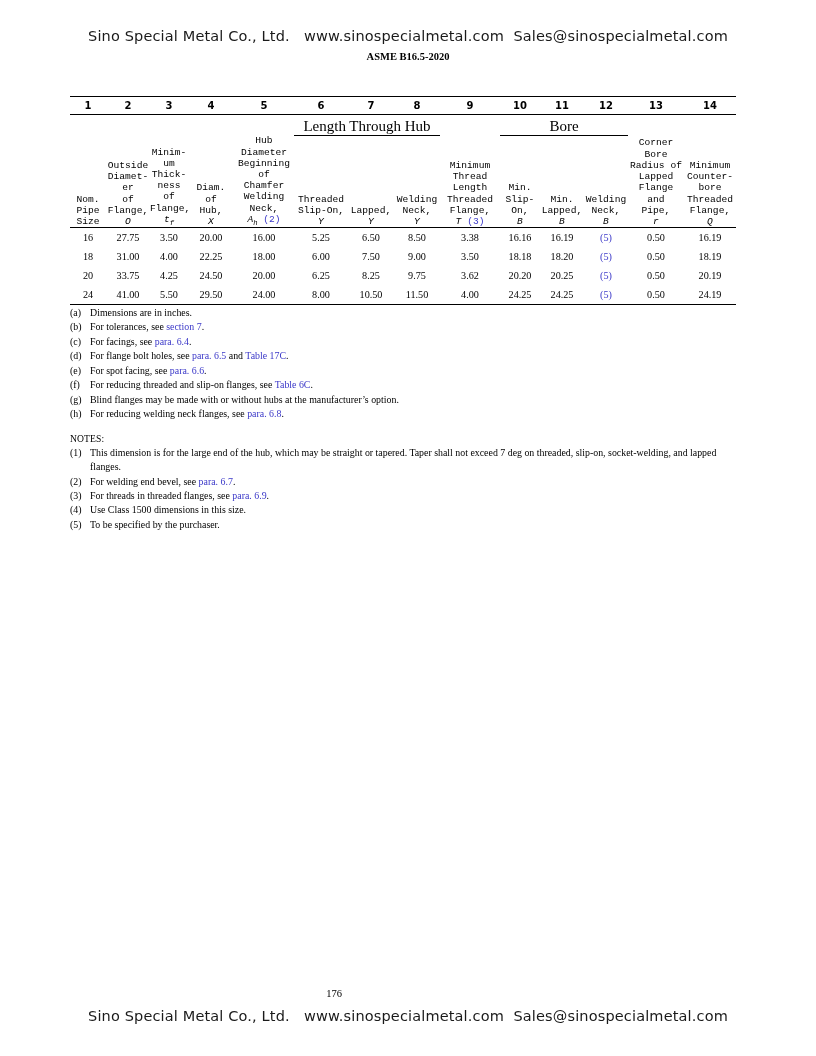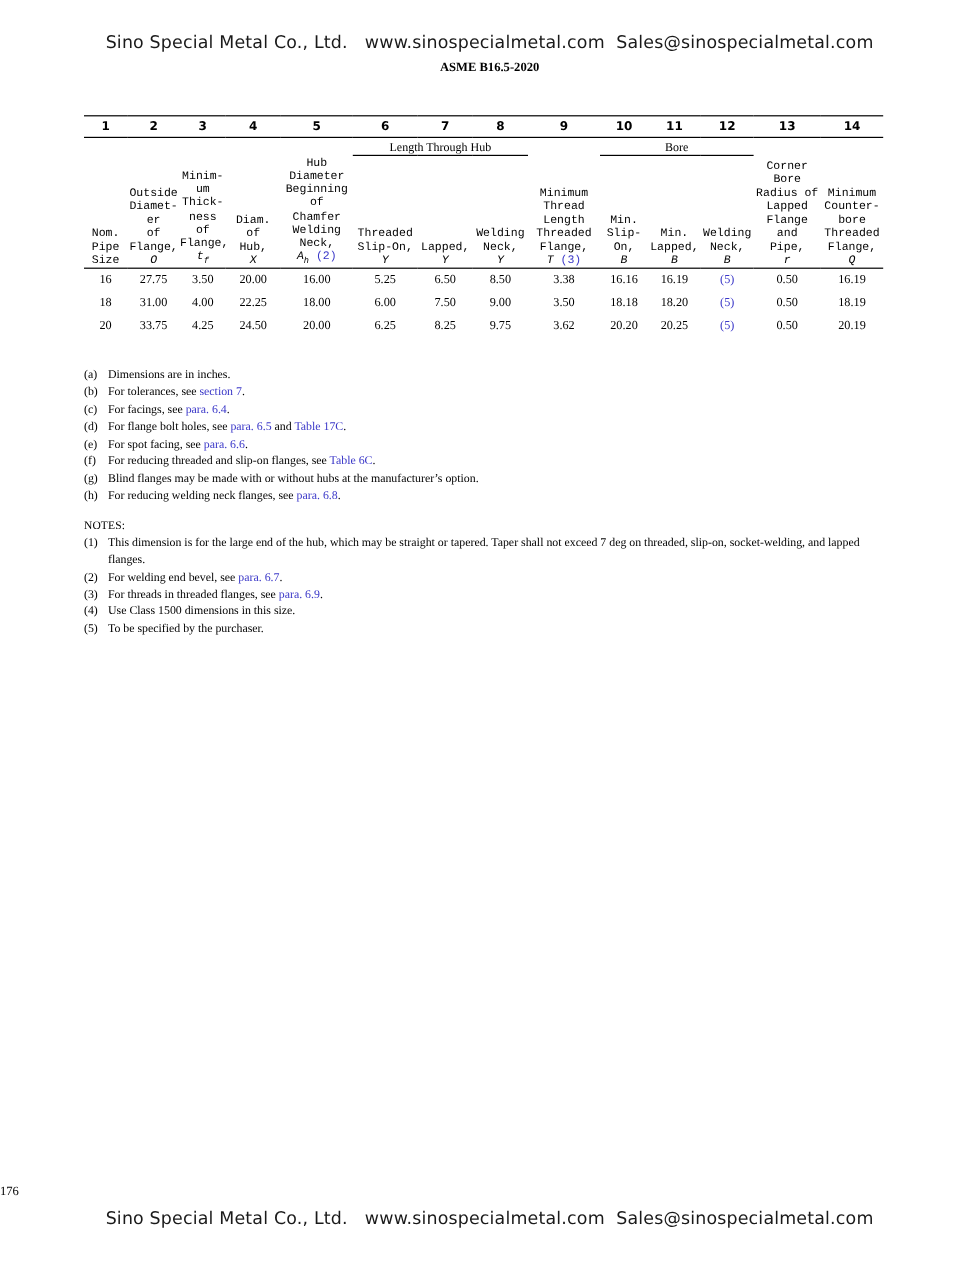--- a/index.html
+++ b/index.html
@@ -78,21 +78,21 @@
   tr.colnums td {
     font-family: "DejaVu Sans", sans-serif;
     font-weight: bold;
     font-size: 10px;
     padding: 3px 0 3px 0;
     vertical-align: middle;
   }
 
   
   tr.spanner td {
-    font-size: 10px;
+    font-size: 15px;
     padding-top: 3px;
     vertical-align: bottom;
     line-height: 1.12;
   }
   td.span-label {
     border-bottom: 1px solid #000;
     padding-bottom: 0px;
   }
 
   
@@ -151,21 +151,21 @@
     color: #3a37c8;
     text-decoration: none;
   }
 
   
   .page-number {
     position: absolute;
     top: 988px;
     left: 0;
     width: 668px;
-    text-align: left;
+    text-align: center;
     font-family: "Liberation Serif", serif;
     font-size: 10.5px;
   }
   .site-footer {
     position: absolute;
     top: 1008px;
     left: 0;
     width: 816px;
     text-align: center;
   }
@@ -289,20 +289,36 @@
           <td>6.25</td>
           <td>8.25</td>
           <td>9.75</td>
           <td>3.62</td>
           <td>20.20</td>
           <td>20.25</td>
           <td><span class="ref">(5)</span></td>
           <td>0.50</td>
           <td>20.19</td>
         </tr>
+        <tr class="datarow rule-bottom">
+          <td>24</td>
+          <td>41.00</td>
+          <td>5.50</td>
+          <td>29.50</td>
+          <td>24.00</td>
+          <td>8.00</td>
+          <td>10.50</td>
+          <td>11.50</td>
+          <td>4.00</td>
+          <td>24.25</td>
+          <td>24.25</td>
+          <td><span class="ref">(5)</span></td>
+          <td>0.50</td>
+          <td>24.19</td>
+        </tr>
       </tbody>
   </table>
 </div>
 
 <div class="notes-block">
   <div id="general-notes-list">
       <div class="note-item">
         <span class="marker">(a)</span>
         <span class="body"><span>Dimensions are in inches.</span></span>
       </div>

